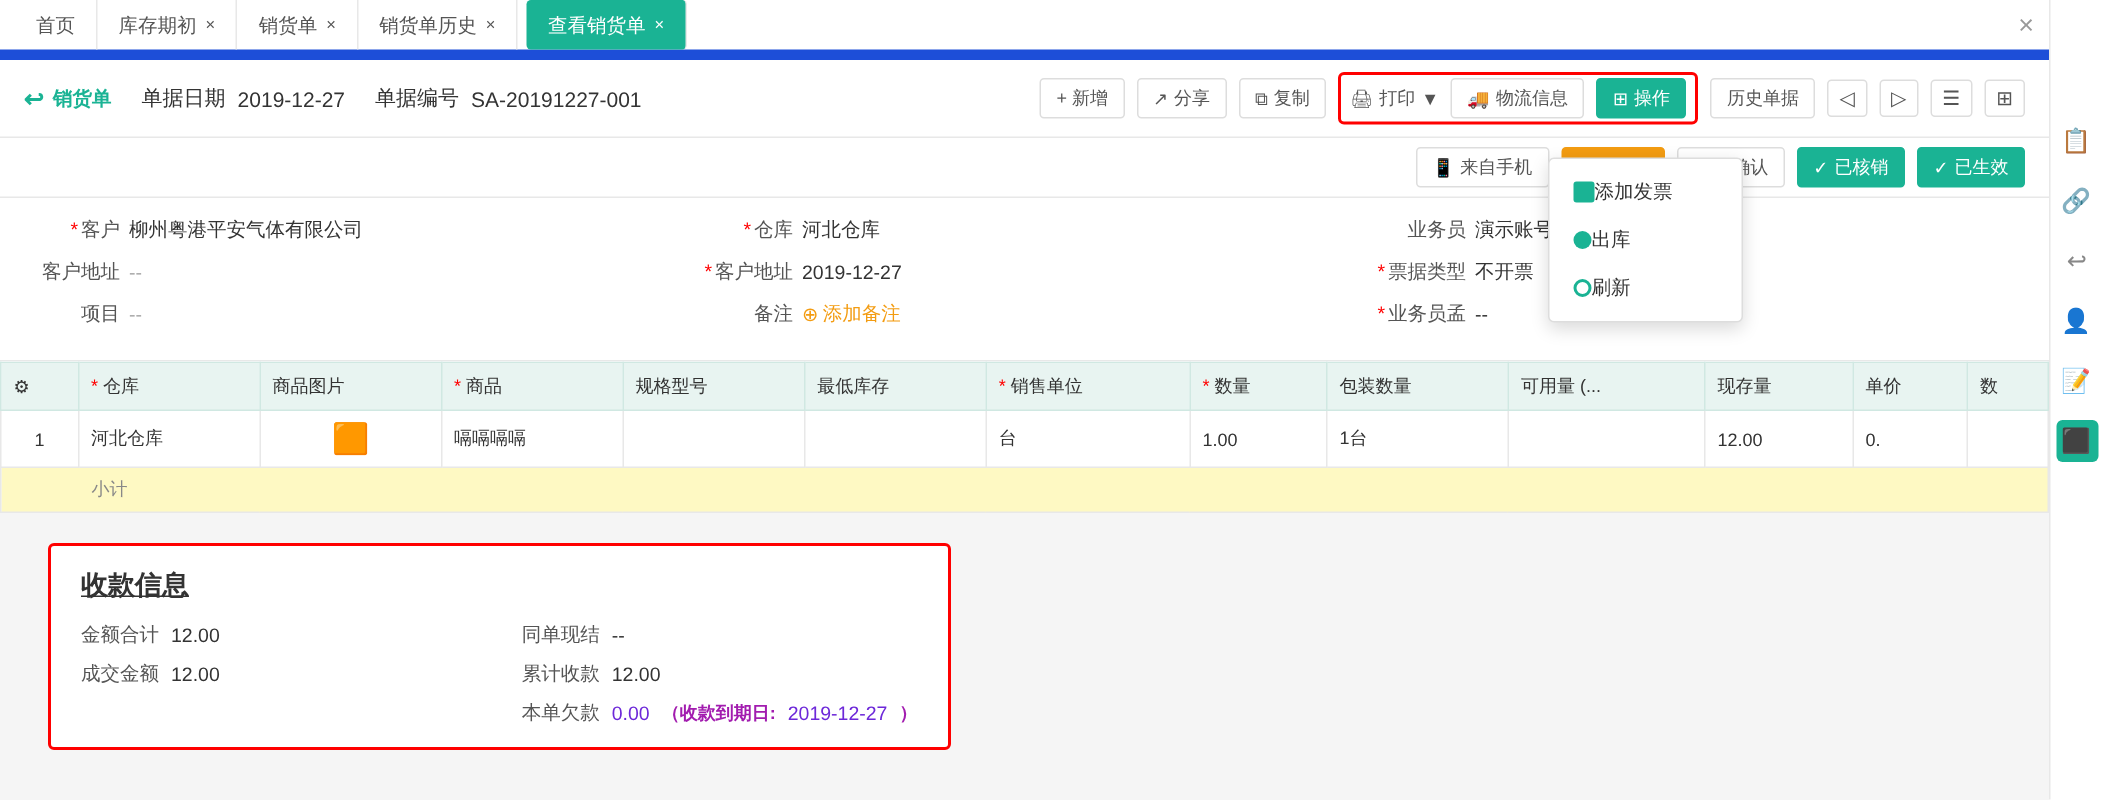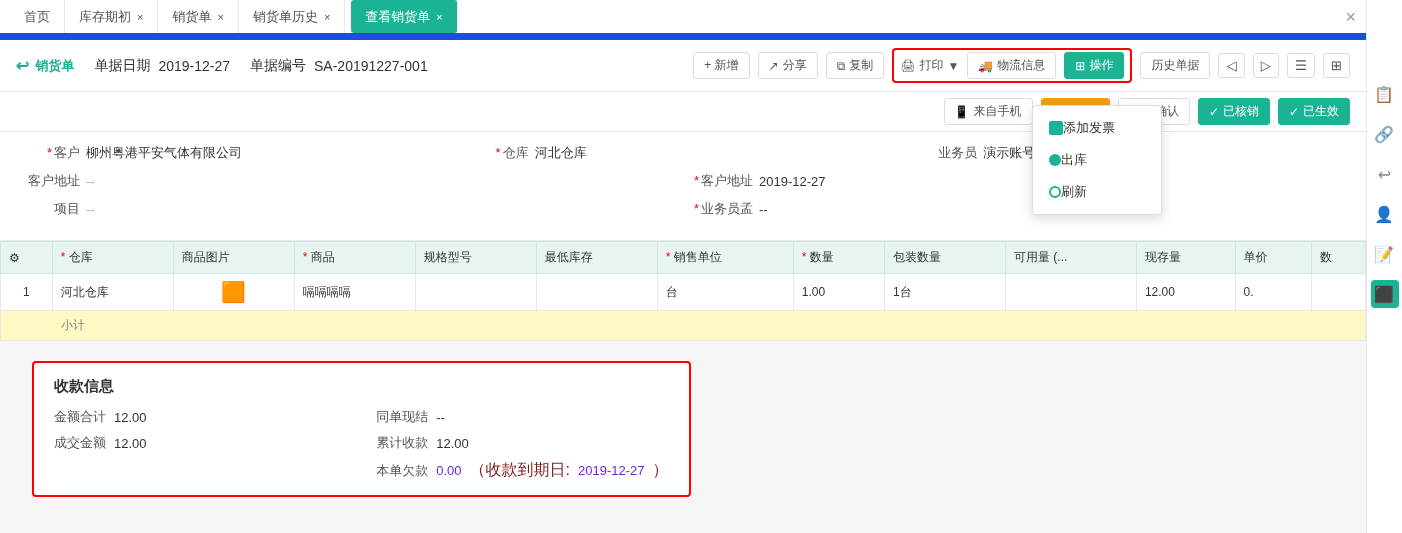--- a/index.html
+++ b/index.html
@@ -85,27 +85,27 @@
     }
     tr.subtotal { background: #fef9c3; }
     .gear-cell { text-align: center; }
 
     
     .payment-box {
       margin: 10px 16px; background: #fff; border: 2px solid red;
       border-radius: 4px; padding: 14px 20px; display: inline-block;
       min-width: 520px;
     }
-    .payment-title { font-weight: bold; font-size: 15px; margin-bottom: 12px; }
+    .payment-title { font-weight: bold; font-size: 18px; margin-bottom: 12px; text-decoration: underline; }
     .payment-grid { display: grid; grid-template-columns: 1fr 1fr; gap: 8px 30px; }
     .payment-row { display: flex; align-items: center; gap: 8px; }
     .payment-label { color: #555; white-space: nowrap; }
     .payment-val { color: #333; }
     .payment-val.red { color: #6d28d9; }
-    .payment-note { color: #7f1d1d; font-size: 16px; }
+    .payment-note { color: #a21caf; font-size: 12px; font-weight: bold; }
 
     
     .dropdown-menu {
       position: absolute; right: 240px; top: 105px;
       background: #fff; border: 1px solid #ddd; border-radius: 4px;
       box-shadow: 0 4px 12px rgba(0,0,0,0.15); z-index: 100;
       min-width: 130px; padding: 6px 0;
     }
     .dropdown-item {
       display: flex; align-items: center; gap: 0; padding: 7px 16px;
@@ -244,25 +244,36 @@
     </div>
     <div class="form-row">
       <div class="form-field">
         <span class="form-label">客户地址</span>
         <span class="form-value form-placeholder">--</span>
       </div>
       <div class="form-field">
         <span class="form-label required">客户地址</span>
         <span class="form-value">2019-12-27</span>
       </div>
+      <div class="form-field">
+        <span class="form-label required">票据类型</span>
+        <span class="form-value">不开票</span>
+      </div>
     </div>
     <div class="form-row">
       <div class="form-field">
         <span class="form-label">项目</span>
         <span class="form-value form-placeholder">--</span>
+      </div>
+      <div class="form-field">
+        <span class="form-label">备注</span>
+        <span class="add-note">
+          <span>⊕</span>
+          <span>添加备注</span>
+        </span>
       </div>
       <div class="form-field">
         <span class="form-label required">业务员孟</span>
         <span class="form-value">--</span>
       </div>
     </div>
   </div>
 
   <div class="table-wrap">
     <table>

